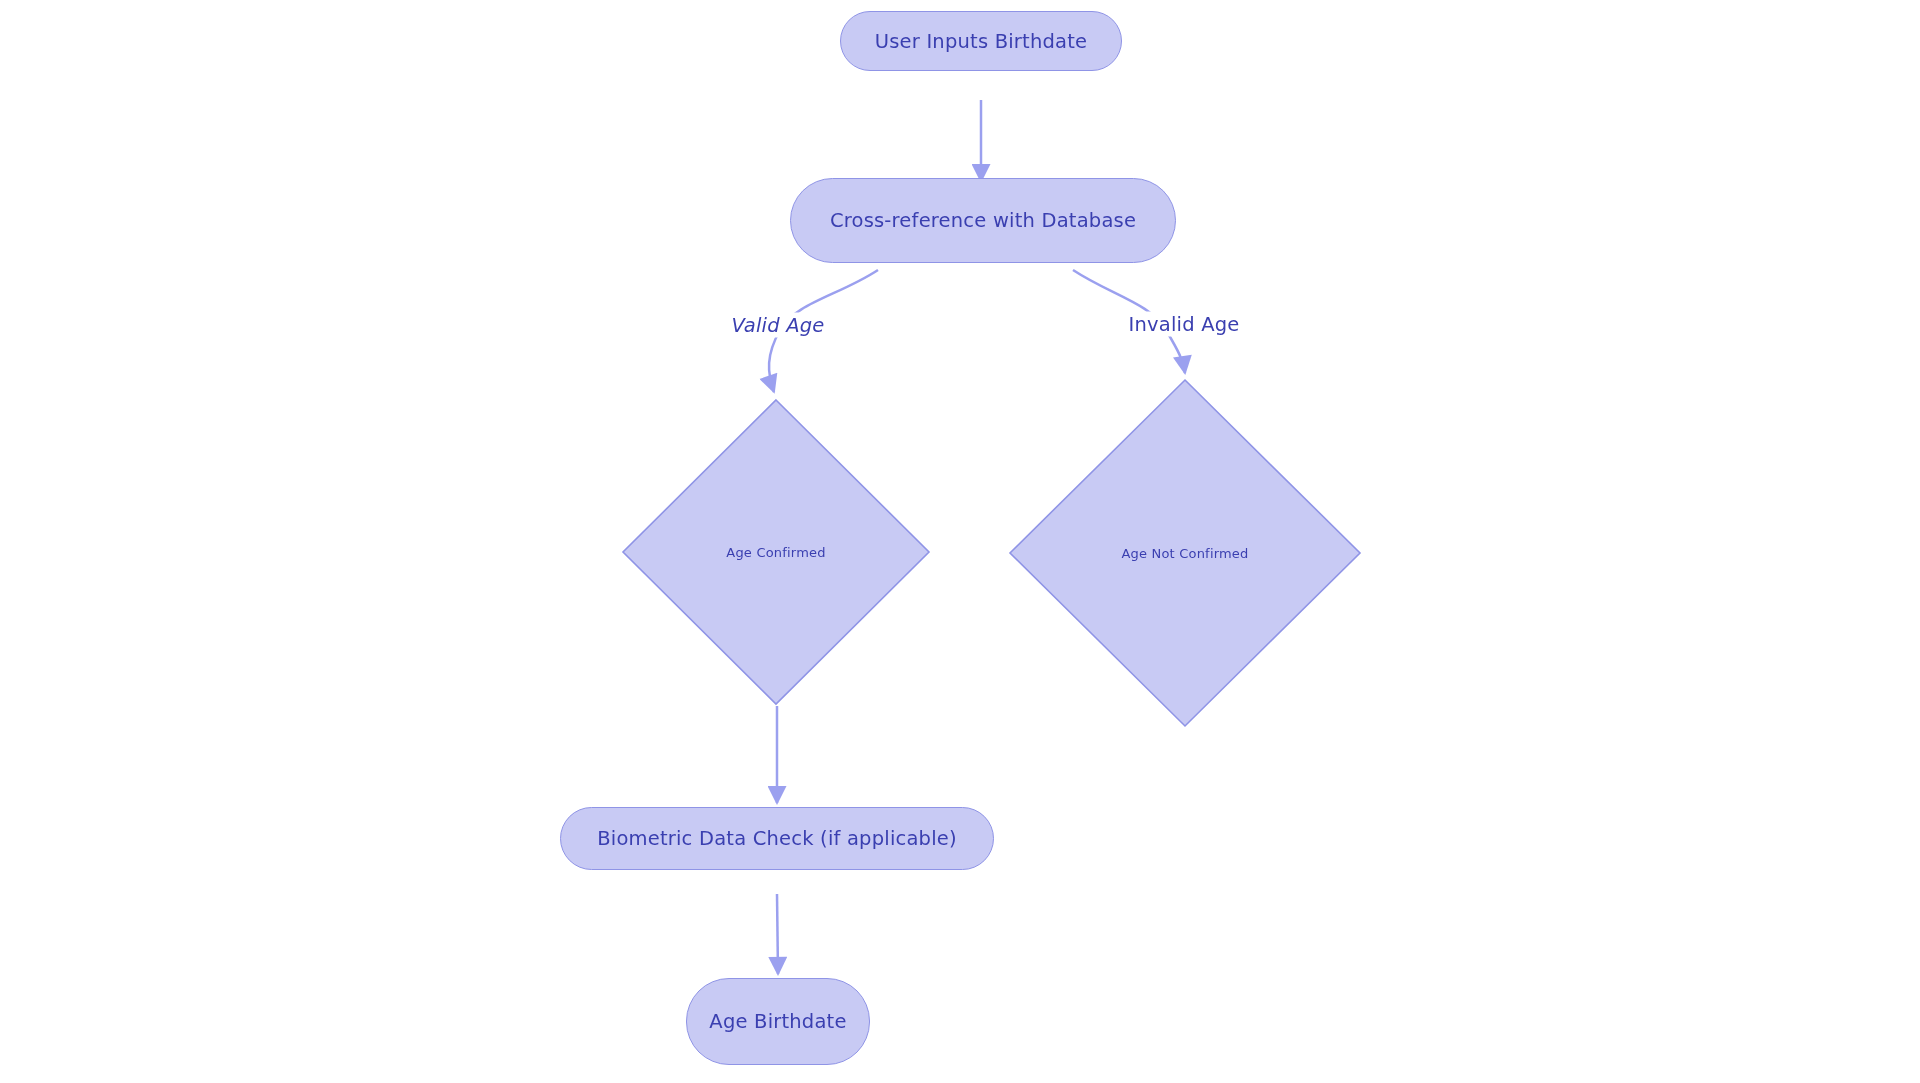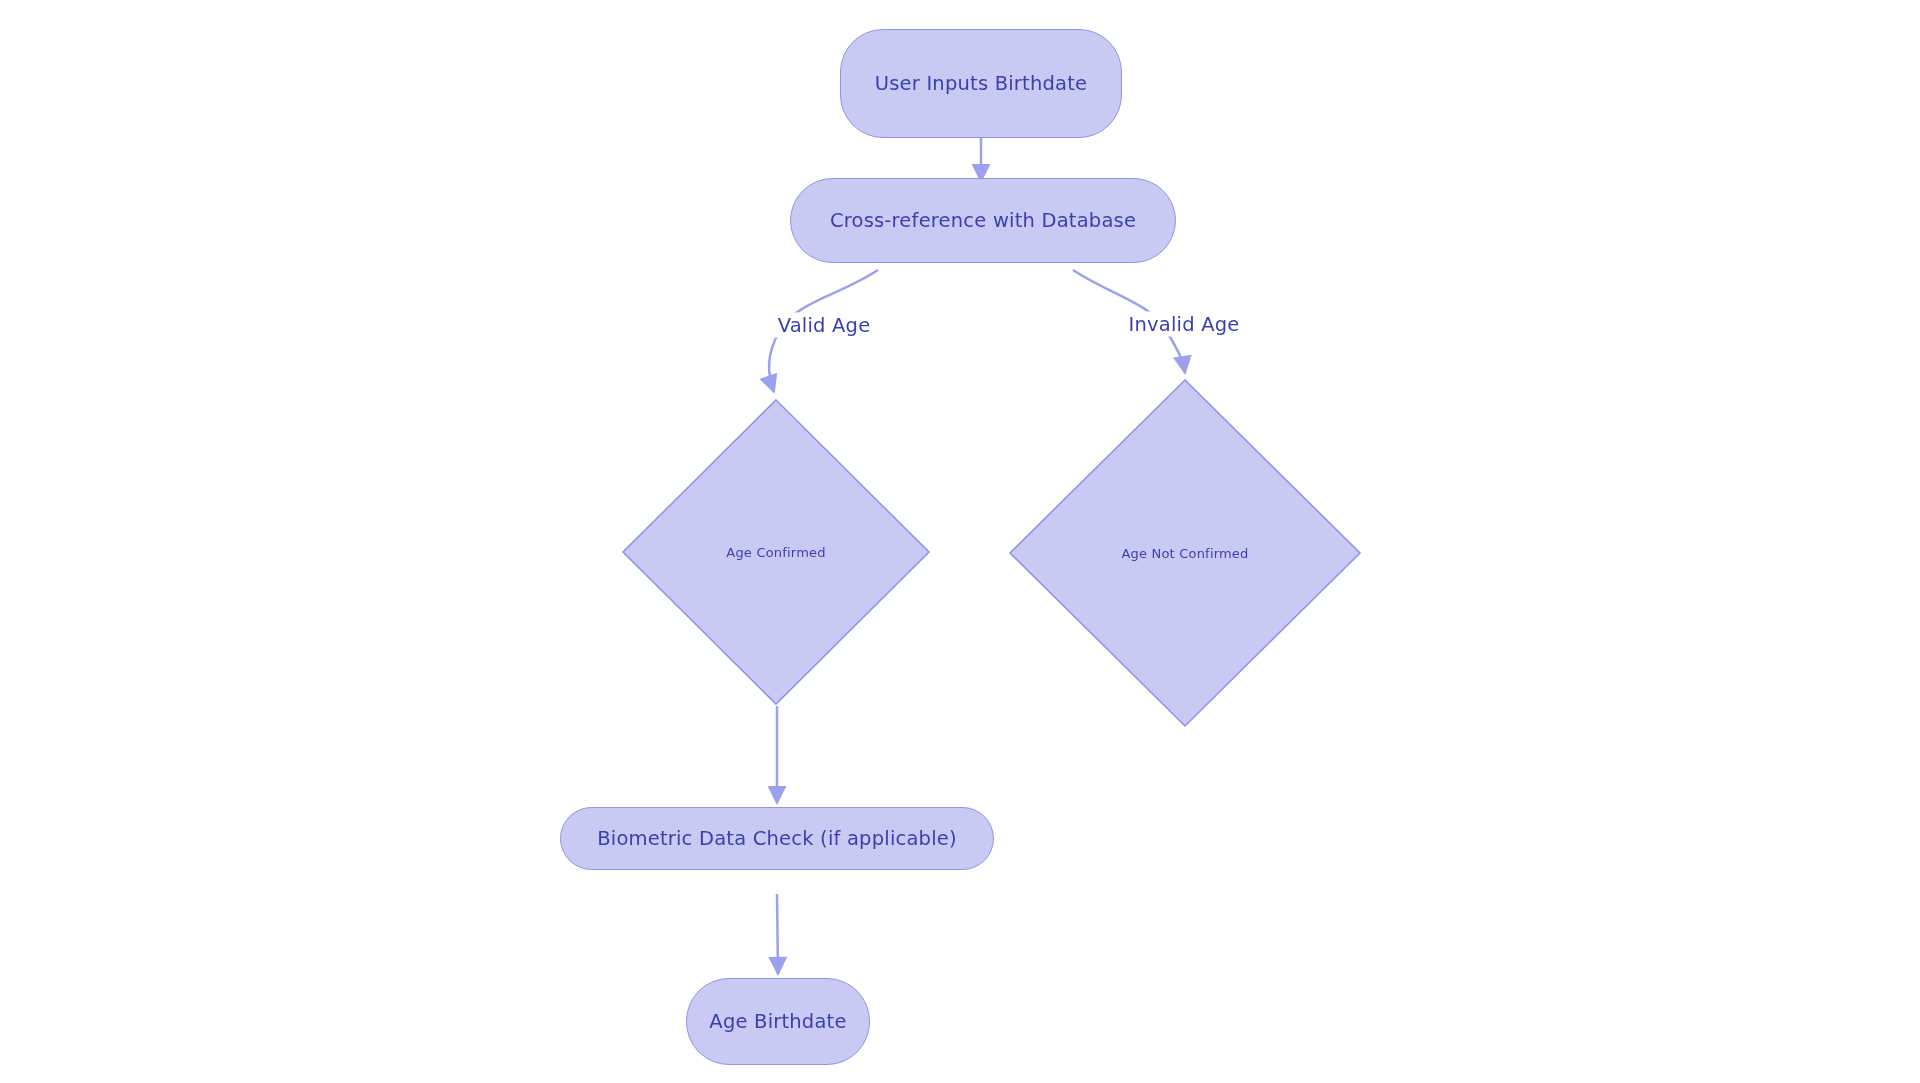--- a/index.html
+++ b/index.html
@@ -88,21 +88,21 @@
     <path class="edge-path" d="M 981 100 L 981 181" marker-end="url(#arrowhead)"></path>
     <path class="edge-path" d="M 878 270 C 840 295, 795 303, 780 330 C 766 355, 767 372, 774 392" marker-end="url(#arrowhead)"></path>
     <path class="edge-path" d="M 1073 270 C 1111 295, 1150 303, 1166 330 C 1179 352, 1183 360, 1185 373" marker-end="url(#arrowhead)"></path>
     <path class="edge-path" d="M 777 706 L 777 803" marker-end="url(#arrowhead)"></path>
     <path class="edge-path" d="M 777 894 L 778 974" marker-end="url(#arrowhead)"></path>
 
     <polygon class="diamond-shape" points="776,400 929,552 776,704 623,552"></polygon>
     <polygon class="diamond-shape" points="1185,380 1360,553 1185,726 1010,553"></polygon>
   </svg>
 
-  <div class="node-pill" style="left:840px;top:29px;width:282px;height:109px;">
+  <div class="node-pill" style="left:840px;top:11px;width:282px;height:60px;">
     <span>User Inputs Birthdate</span>
   </div>
 
   <div class="node-pill" style="left:790px;top:178px;width:386px;height:85px;">
     <span>Cross-reference with Database</span>
   </div>
 
   <div class="node-pill" style="left:560px;top:807px;width:434px;height:63px;">
     <span>Biometric Data Check (if applicable)</span>
   </div>
@@ -112,17 +112,17 @@
   </div>
 
   <div class="diamond-label" style="left:626px;top:532px;width:300px;height:40px;">
     <span>Age Confirmed</span>
   </div>
 
   <div class="diamond-label" style="left:1035px;top:533px;width:300px;height:40px;">
     <span>Age Not Confirmed</span>
   </div>
 
-  <div class="edge-label" style="left:824px;top:325px;">Valid Age</div>
+  <div class="edge-label" style="left:778px;top:325px;font-style:italic;">Valid Age</div>
 
   <div class="edge-label" style="left:1184px;top:324px;">Invalid Age</div>
 
 </div>
 
 </body></html>

